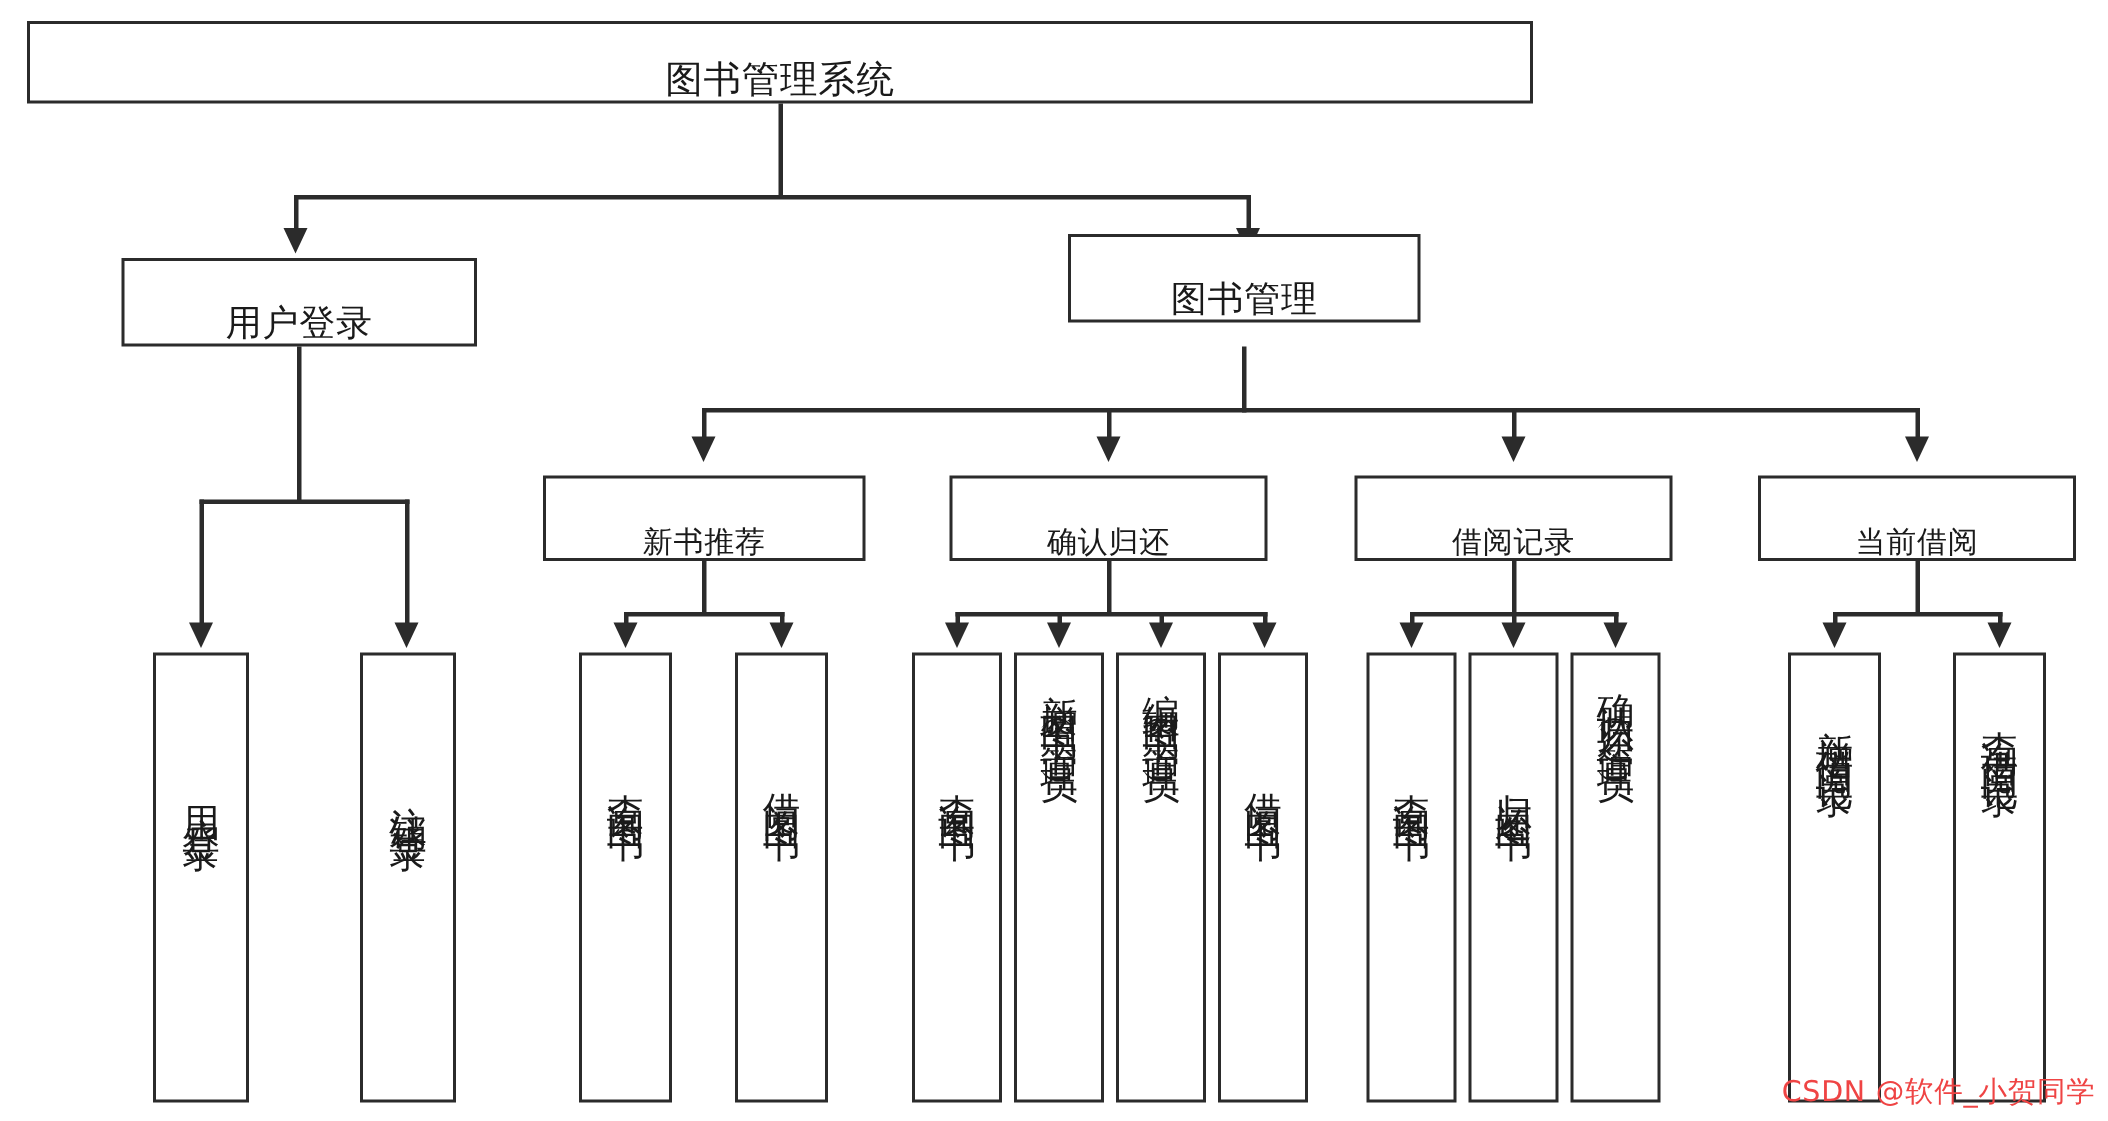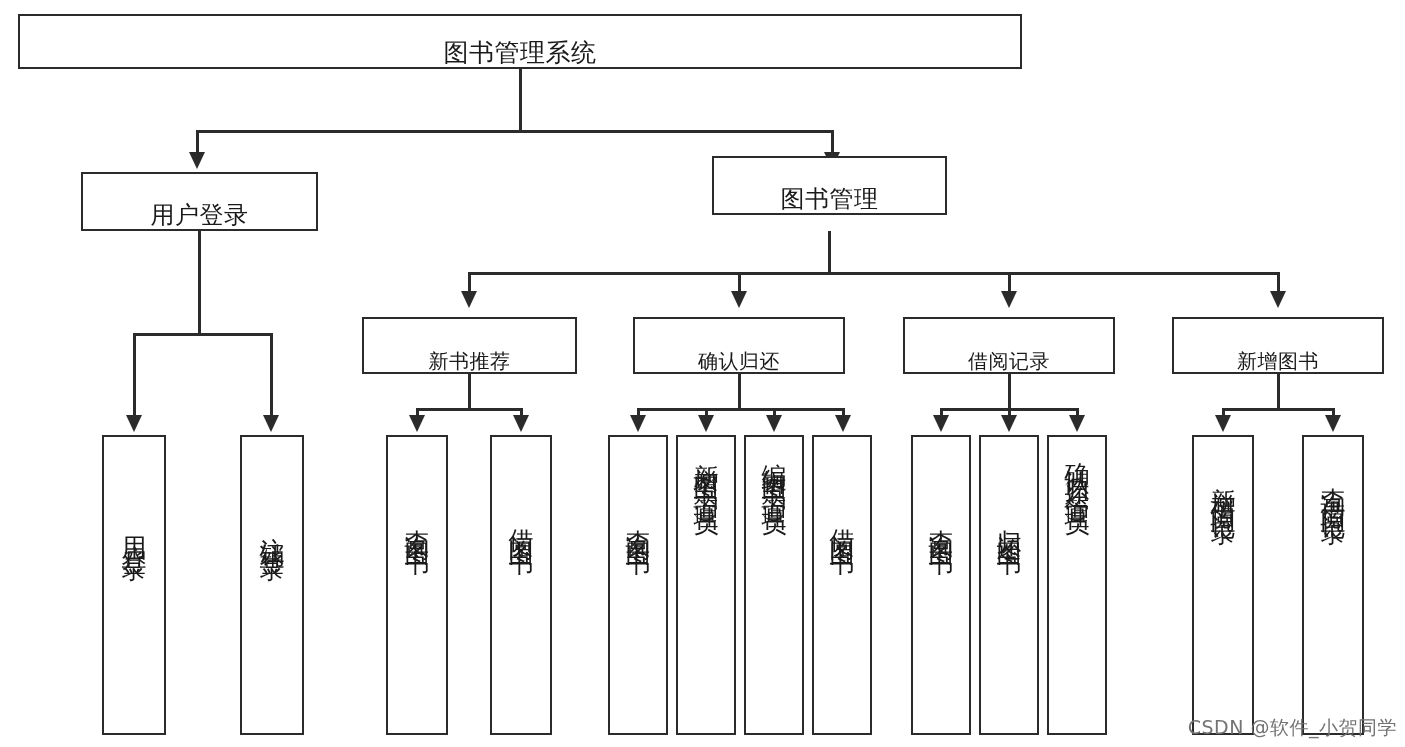--- a/index.html
+++ b/index.html
@@ -60,21 +60,21 @@
     border-left:8px solid transparent;
     border-right:8px solid transparent;
     border-top:17px solid #2b2b2b;
   }
   
   #watermark{
     position:absolute;
     right:8px;
     bottom:6px;
     font-size:19px;
-    color:#737373;
+    color:#ef4444;
     white-space:nowrap;
     letter-spacing:0.5px;
     pointer-events:none;
   }
 </style>
 </head>
 <body>
 
 <div id="canvas">
 
@@ -118,21 +118,21 @@
   <div class="node lvl2" style="left:362px;top:317px;width:215px;height:57px;">
     <span>新书推荐</span>
   </div>
   <div class="node lvl2" style="left:633px;top:317px;width:212px;height:57px;">
     <span>确认归还</span>
   </div>
   <div class="node lvl2" style="left:903px;top:317px;width:212px;height:57px;">
     <span>借阅记录</span>
   </div>
   <div class="node lvl2" style="left:1172px;top:317px;width:212px;height:57px;">
-    <span>新增图书</span>
+    <span>当前借阅</span>
   </div>
 
   <div class="conn v" style="left:468px;top:374px;height:36px;"></div>
   <div class="conn h" style="left:416px;top:408px;width:107px;"></div>
   <div class="conn v" style="left:416px;top:408px;height:10px;"></div>
   <div class="conn v" style="left:520px;top:408px;height:10px;"></div>
   <div class="arrow" style="left:409px;top:415px;"></div>
   <div class="arrow" style="left:513px;top:415px;"></div>
 
   <div class="conn v" style="left:738px;top:374px;height:36px;"></div>

